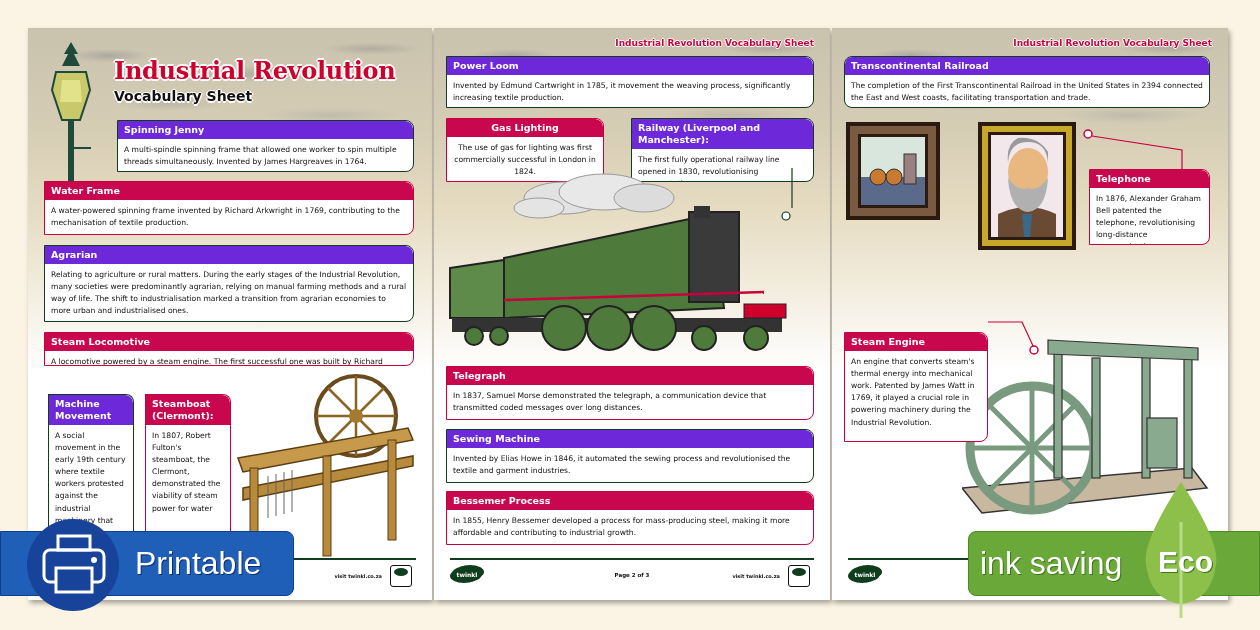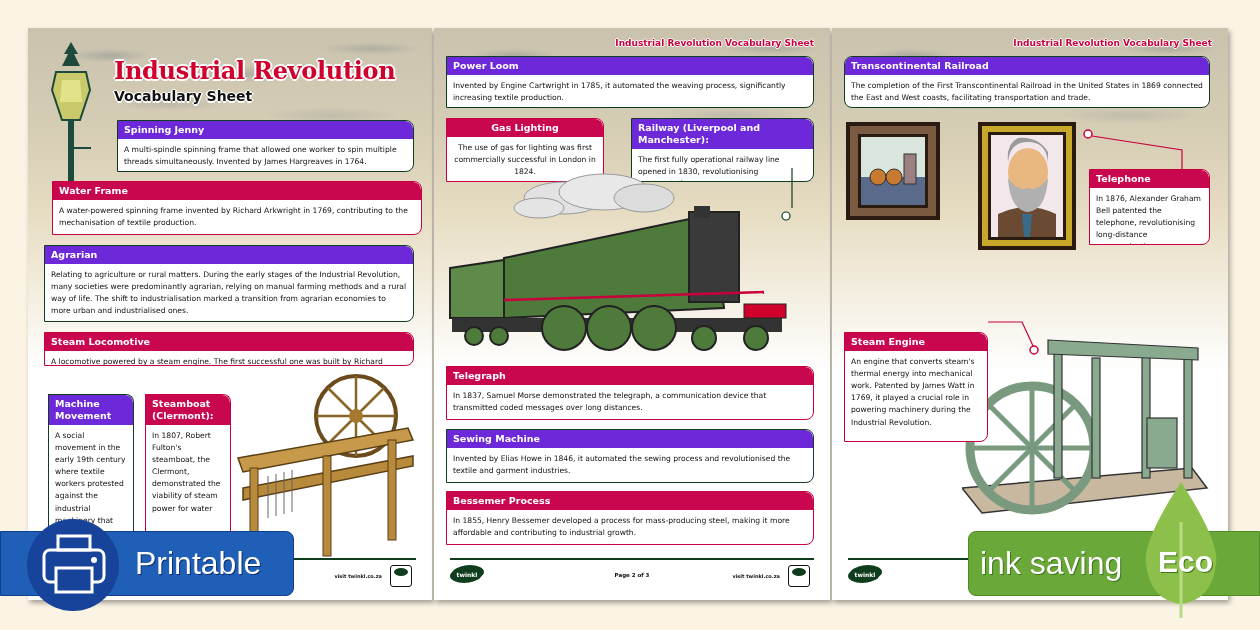--- a/index.html
+++ b/index.html
@@ -173,21 +173,21 @@
     <line x1="25" y1="108" x2="45" y2="108" stroke="#1d4a3a" stroke-width="2"></line>
   </svg>
   <div class="title-main">Industrial Revolution</div>
   <div class="title-sub">Vocabulary Sheet</div>
 
   <div class="card green" style="left:89px; top:92px; width:297px; height:52px;">
     <div class="hd">Spinning Jenny</div>
     <div class="bd">A multi-spindle spinning frame that allowed one worker to spin multiple threads simultaneously. Invented by James Hargreaves in 1764.</div>
   </div>
 
-  <div class="card pink" style="left:24px; top:153px; width:370px; height:54px;">
+  <div class="card pink" style="left:16px; top:153px; width:370px; height:54px;">
     <div class="hd">Water Frame</div>
     <div class="bd">A water-powered spinning frame invented by Richard Arkwright in 1769, contributing to the mechanisation of textile production.</div>
   </div>
 
   <div class="card green" style="left:16px; top:217px; width:370px; height:77px;">
     <div class="hd">Agrarian</div>
     <div class="bd">Relating to agriculture or rural matters. During the early stages of the Industrial Revolution, many societies were predominantly agrarian, relying on manual farming methods and a rural way of life. The shift to industrialisation marked a transition from agrarian economies to more urban and industrialised ones.</div>
   </div>
 
   <div class="card pink" style="left:16px; top:304px; width:370px; height:34px;">
@@ -231,21 +231,21 @@
     <span class="visit">visit twinkl.co.za</span>
     <span class="quality-badge"></span>
   </div>
 </div>
 
 <div class="page" id="page2">
   <div class="running-head">Industrial Revolution Vocabulary Sheet</div>
 
   <div class="card green" style="left:12px; top:28px; width:368px; height:52px;">
     <div class="hd">Power Loom</div>
-    <div class="bd">Invented by Engine Cartwright in 1785, it automated the weaving process, significantly increasing textile production.</div>
+    <div class="bd">Invented by Edmund Cartwright in 1785, it movement the weaving process, significantly increasing textile production.</div>
   </div>
 
   <div class="card pink" style="left:12px; top:90px; width:158px; height:64px;text-align:center;">
     <div class="hd">Gas Lighting</div>
     <div class="bd">The use of gas for lighting was first commercially successful in London in 1824.</div>
   </div>
 
   <div class="card green" style="left:197px; top:90px; width:183px; height:64px;">
     <div class="hd">Railway (Liverpool and Manchester):</div>
     <div class="bd">The first fully operational railway line opened in 1830, revolutionising transportation.</div>
@@ -297,21 +297,21 @@
     <span class="visit">visit twinkl.co.za</span>
     <span class="quality-badge"></span>
   </div>
 </div>
 
 <div class="page" id="page3">
   <div class="running-head">Industrial Revolution Vocabulary Sheet</div>
 
   <div class="card green" style="left:12px; top:28px; width:366px; height:52px;border-radius:8px;">
     <div class="hd">Transcontinental Railroad</div>
-    <div class="bd">The completion of the First Transcontinental Railroad in the United States in 1869 connected the East and West coasts, facilitating transportation and trade.</div>
+    <div class="bd">The completion of the First Transcontinental Railroad in the United States in 2394 connected the East and West coasts, facilitating transportation and trade.</div>
   </div>
 
   <svg class="illus frame1" viewBox="0 0 94 98">
     <rect x="0" y="0" width="94" height="98" fill="#2a1a10"></rect>
     <rect x="4" y="4" width="86" height="90" fill="#7a5a40"></rect>
     <rect x="12" y="12" width="70" height="74" fill="#2a1a10"></rect>
     <rect x="15" y="15" width="64" height="68" fill="#d8e6de"></rect>
     <rect x="15" y="55" width="64" height="28" fill="#5a6a8a"></rect>
     <circle cx="32" cy="55" r="8" fill="#c87a30" stroke="#333"></circle>
     <circle cx="48" cy="55" r="8" fill="#c87a30" stroke="#333"></circle>

